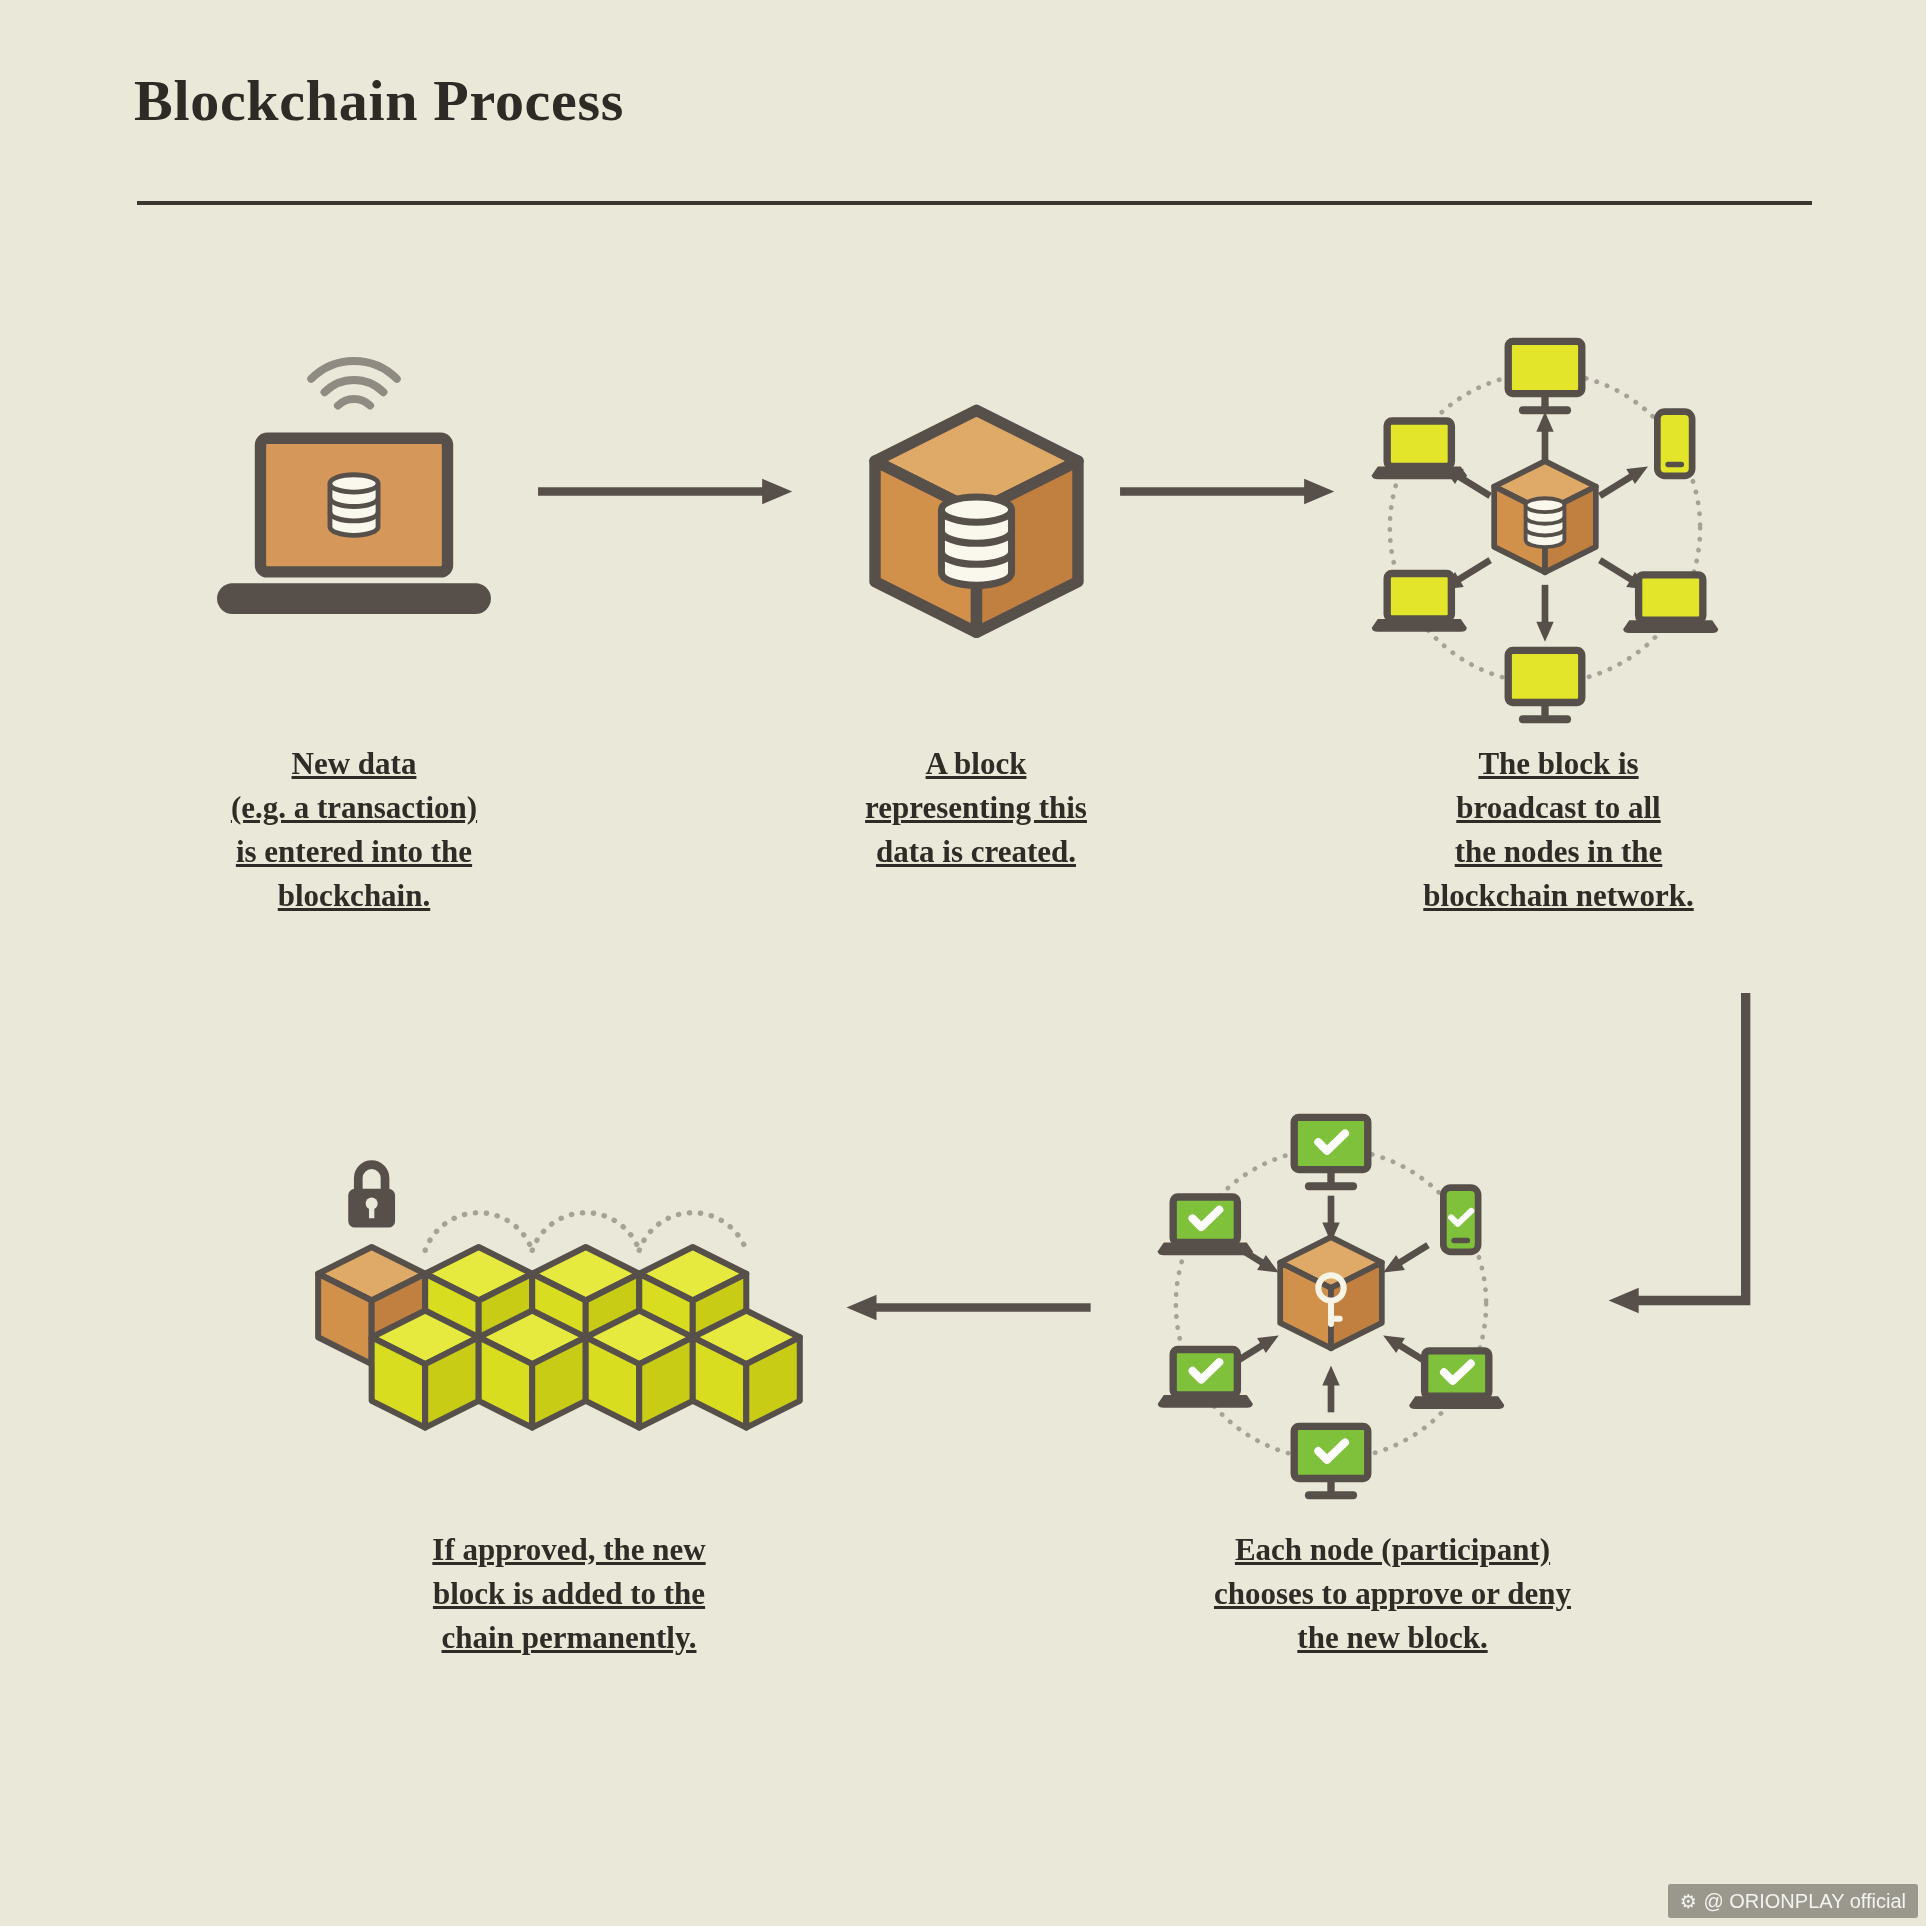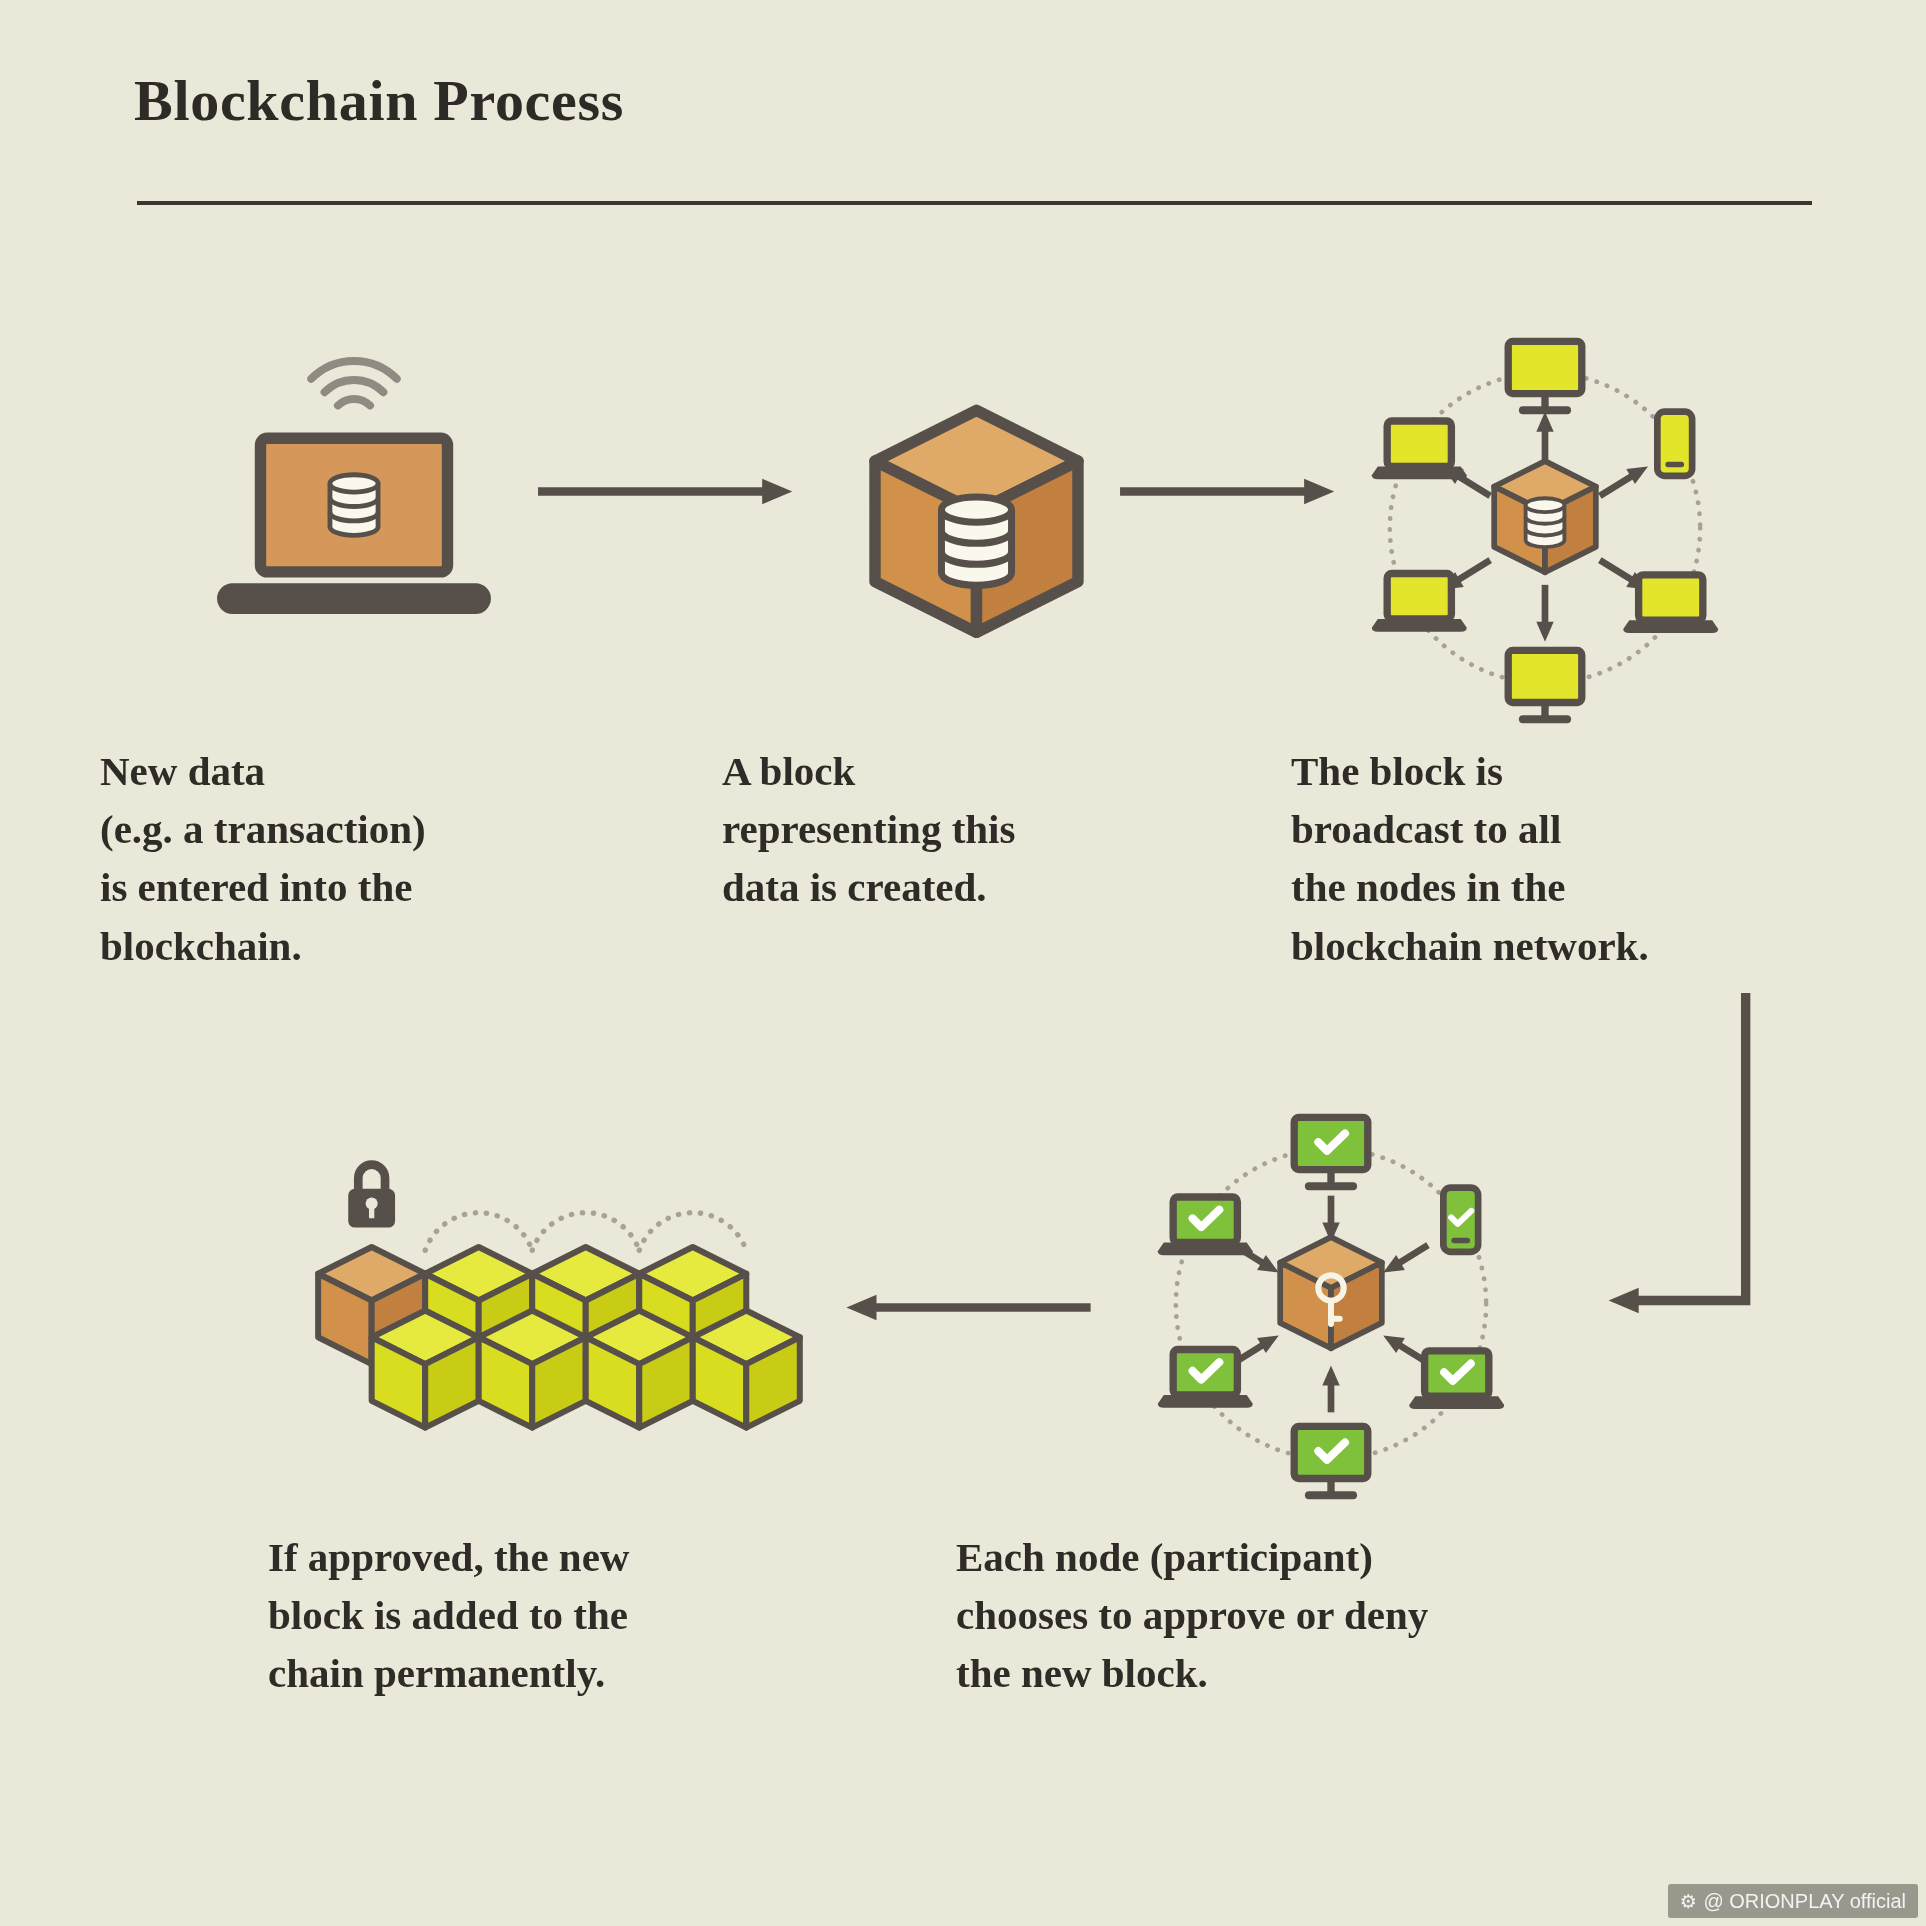--- a/index.html
+++ b/index.html
@@ -24,32 +24,33 @@
   .title-rule {
     position: absolute;
     left: 137px;
     top: 201px;
     width: 1675px;
     height: 4px;
     background: #3b3630;
   }
   .caption {
     position: absolute;
-    text-align: left;
+    text-align: center;
     font-weight: 700;
-    font-size: 41px;
+    font-size: 31px;
     line-height: 1.42;
     color: #2f2b26;
     white-space: pre-line;
+    text-decoration: underline;
   }
   .cap1 { left: 100px;  top: 742px; width: 508px;  }
   .cap2 { left: 722px; top: 742px; width: 508px;  }
   .cap3 { left: 1291px; top: 742px; width: 535px;  }
   .cap5 { left: 268px;  top: 1528px; width: 602px;  }
-  .cap4 { left: 956px; top: 1528px; width: 689px; }
+  .cap4 { left: 1048px; top: 1528px; width: 689px; }
   .icon-svg, .arrow-svg { position: absolute; }
   .watermark {
     position: absolute;
     right: 8px;
     bottom: 8px;
     display: flex;
     align-items: center;
     gap: 6.7px;
     background: rgba(58, 55, 48, 0.45);
     color: rgba(255,255,255,0.88);

